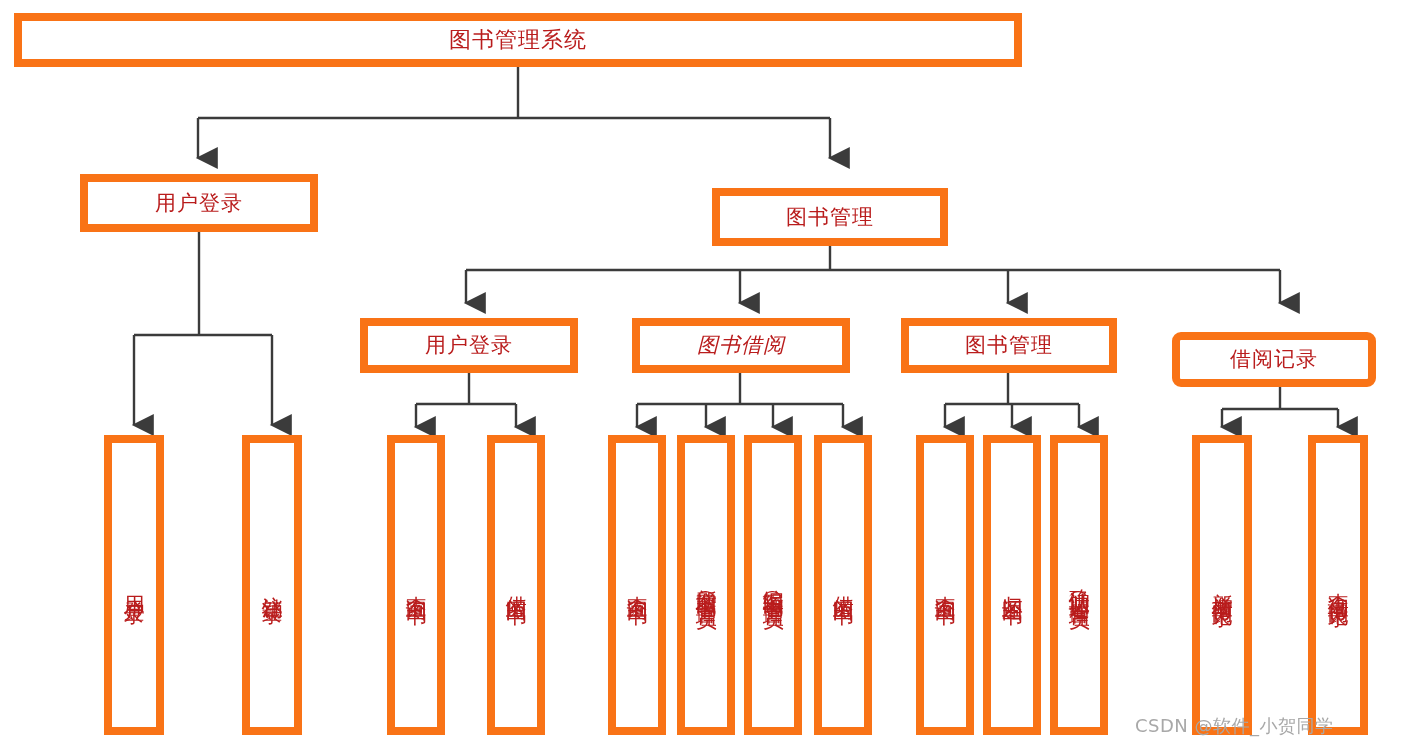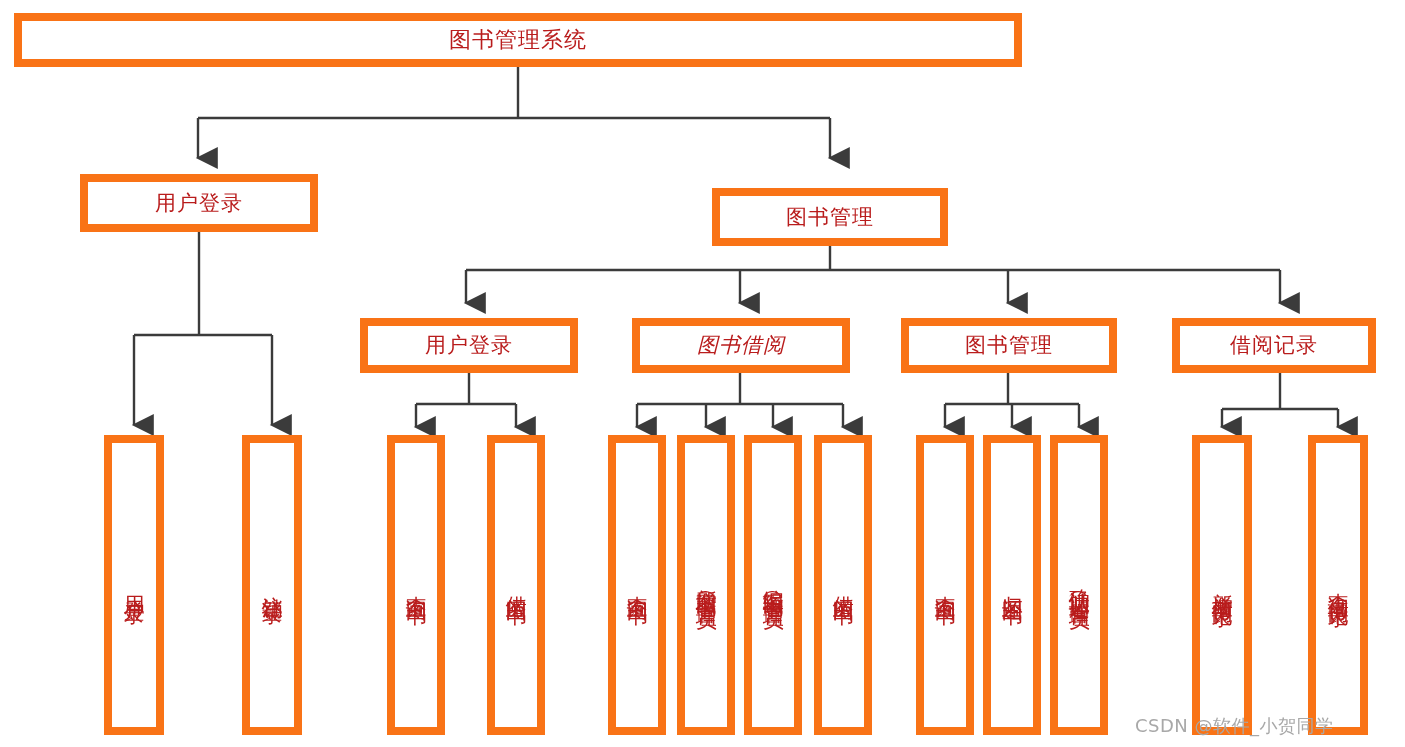--- a/index.html
+++ b/index.html
@@ -135,21 +135,21 @@
   </div>
 
   <div class="node" style="left:632px; top:318px; width:218px; height:55px;font-style:italic;">
     <span class="label">图书借阅</span>
   </div>
 
   <div class="node" style="left:901px; top:318px; width:216px; height:55px;">
     <span class="label">图书管理</span>
   </div>
 
-  <div class="node" style="left:1172px; top:318px; width:204px; height:55px;">
+  <div class="node" style="left:1172px; top:332px; width:204px; height:55px;border-radius:9px;">
     <span class="label">借阅记录</span>
   </div>
 
   <div class="node vertical" style="left:104px; top:435px; width:60px; height:300px;">
     <span class="label">用户登录</span>
   </div>
 
   <div class="node vertical" style="left:242px; top:435px; width:60px; height:300px;">
     <span class="label">注销登录</span>
   </div>

